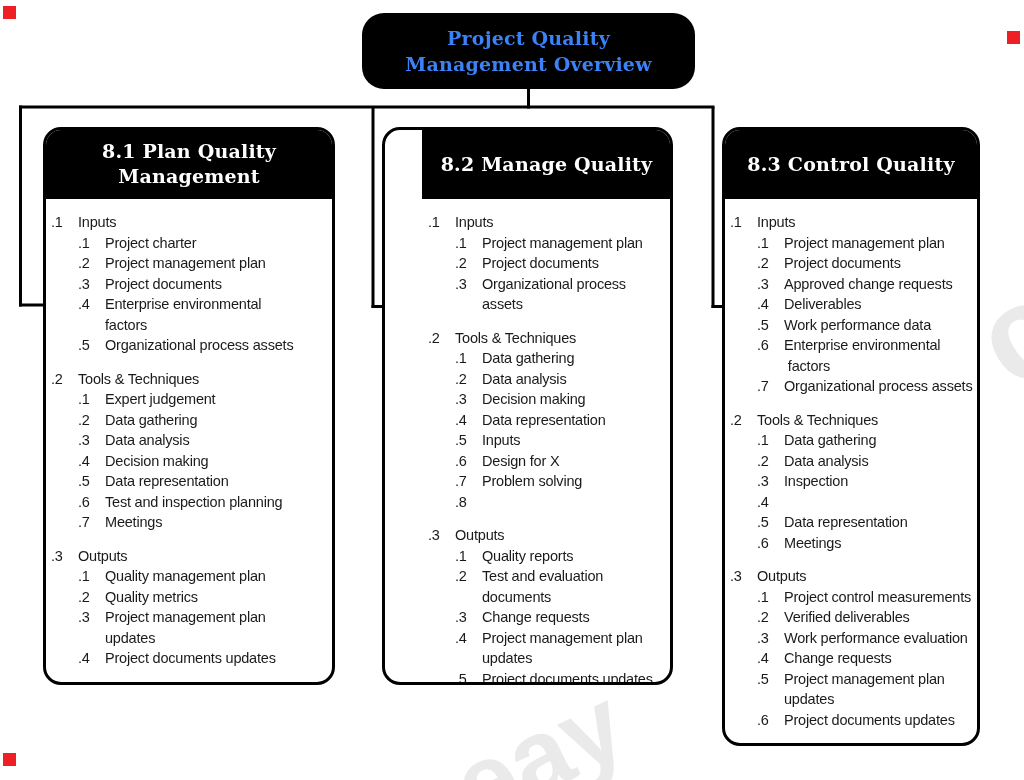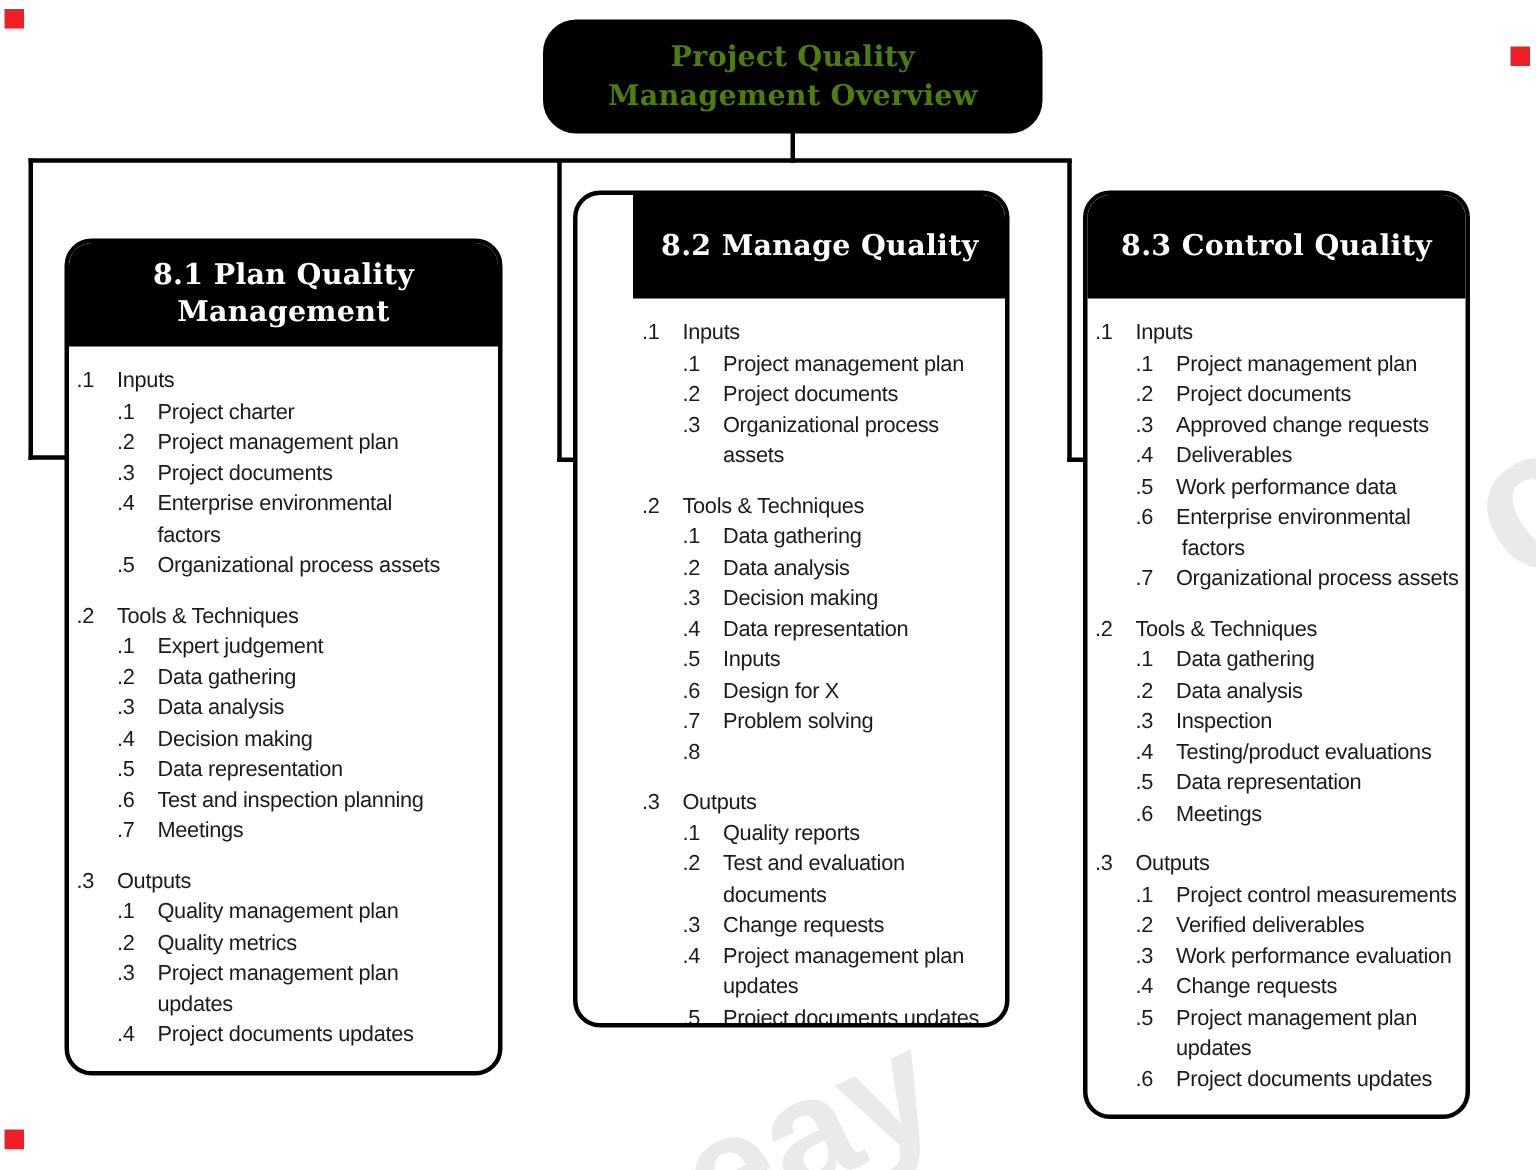--- a/index.html
+++ b/index.html
@@ -11,21 +11,21 @@
   .stage{position:absolute;inset:0;width:1024px;height:780px;}
   svg.connectors{position:absolute;left:0;top:0;z-index:1;}
 
   
   .top-box{
     position:absolute;left:362px;top:13px;width:333px;height:76px;
     background:#000;border-radius:22px;z-index:2;
     display:flex;align-items:center;justify-content:center;
   }
   .top-box-title{
-    color:#4d7c0f;text-align:center;white-space:pre-line;
+    color:#3b82f6;text-align:center;white-space:pre-line;
     font-family:"DejaVu Serif", serif;font-weight:700;
     font-size:19px;line-height:26px;letter-spacing:.2px;
   }
 
   
   .process-box{
     position:absolute;z-index:2;background:#fff;
     border:3px solid #000;border-radius:18px;overflow:hidden;
     box-sizing:border-box;
   }
@@ -40,21 +40,21 @@
   .box-body{
     padding:13px 4px 0 5px;
     color:#1a1a1a;font-size:14.5px;line-height:20.5px;letter-spacing:-0.2px;
   }
   .section{margin:0 0 13px 0;}
   .row{display:flex;align-items:flex-start;}
   .row .num{flex:0 0 27px;}
   .row .lbl{white-space:pre-line;}
   .row.sub{margin-left:27px;}
 
-  #box-0{left:43px;top:127px;width:292px;height:558px;margin-top:32px;}
+  #box-0{left:43px;top:127px;width:292px;height:558px;}
   #box-1{left:382px;top:127px;width:291px;height:558px;padding-left:38px;}
   #box-2{left:722px;top:127px;width:258px;height:619px;}
 
   
   .wm{position:absolute;z-index:0;color:#eaeaea;
       font-family:"Liberation Sans", sans-serif;font-weight:700;
       pointer-events:none;user-select:none;}
   .wm-bottom{left:452px;top:696px;font-size:104px;transform:rotate(-26deg);}
   .wm-right{left:983px;top:258px;font-size:132px;transform:rotate(-32deg);}
 
@@ -324,21 +324,20 @@
           <div class="row sub">
             <span class="num">.2</span>
             <span class="lbl">Data analysis</span>
           </div>
           <div class="row sub">
             <span class="num">.3</span>
             <span class="lbl">Inspection</span>
           </div>
           <div class="row sub">
             <span class="num">.4</span>
-            <span class="lbl">Testing/product evaluations</span>
           </div>
           <div class="row sub">
             <span class="num">.5</span>
             <span class="lbl">Data representation</span>
           </div>
           <div class="row sub">
             <span class="num">.6</span>
             <span class="lbl">Meetings</span>
           </div>
         </div>

